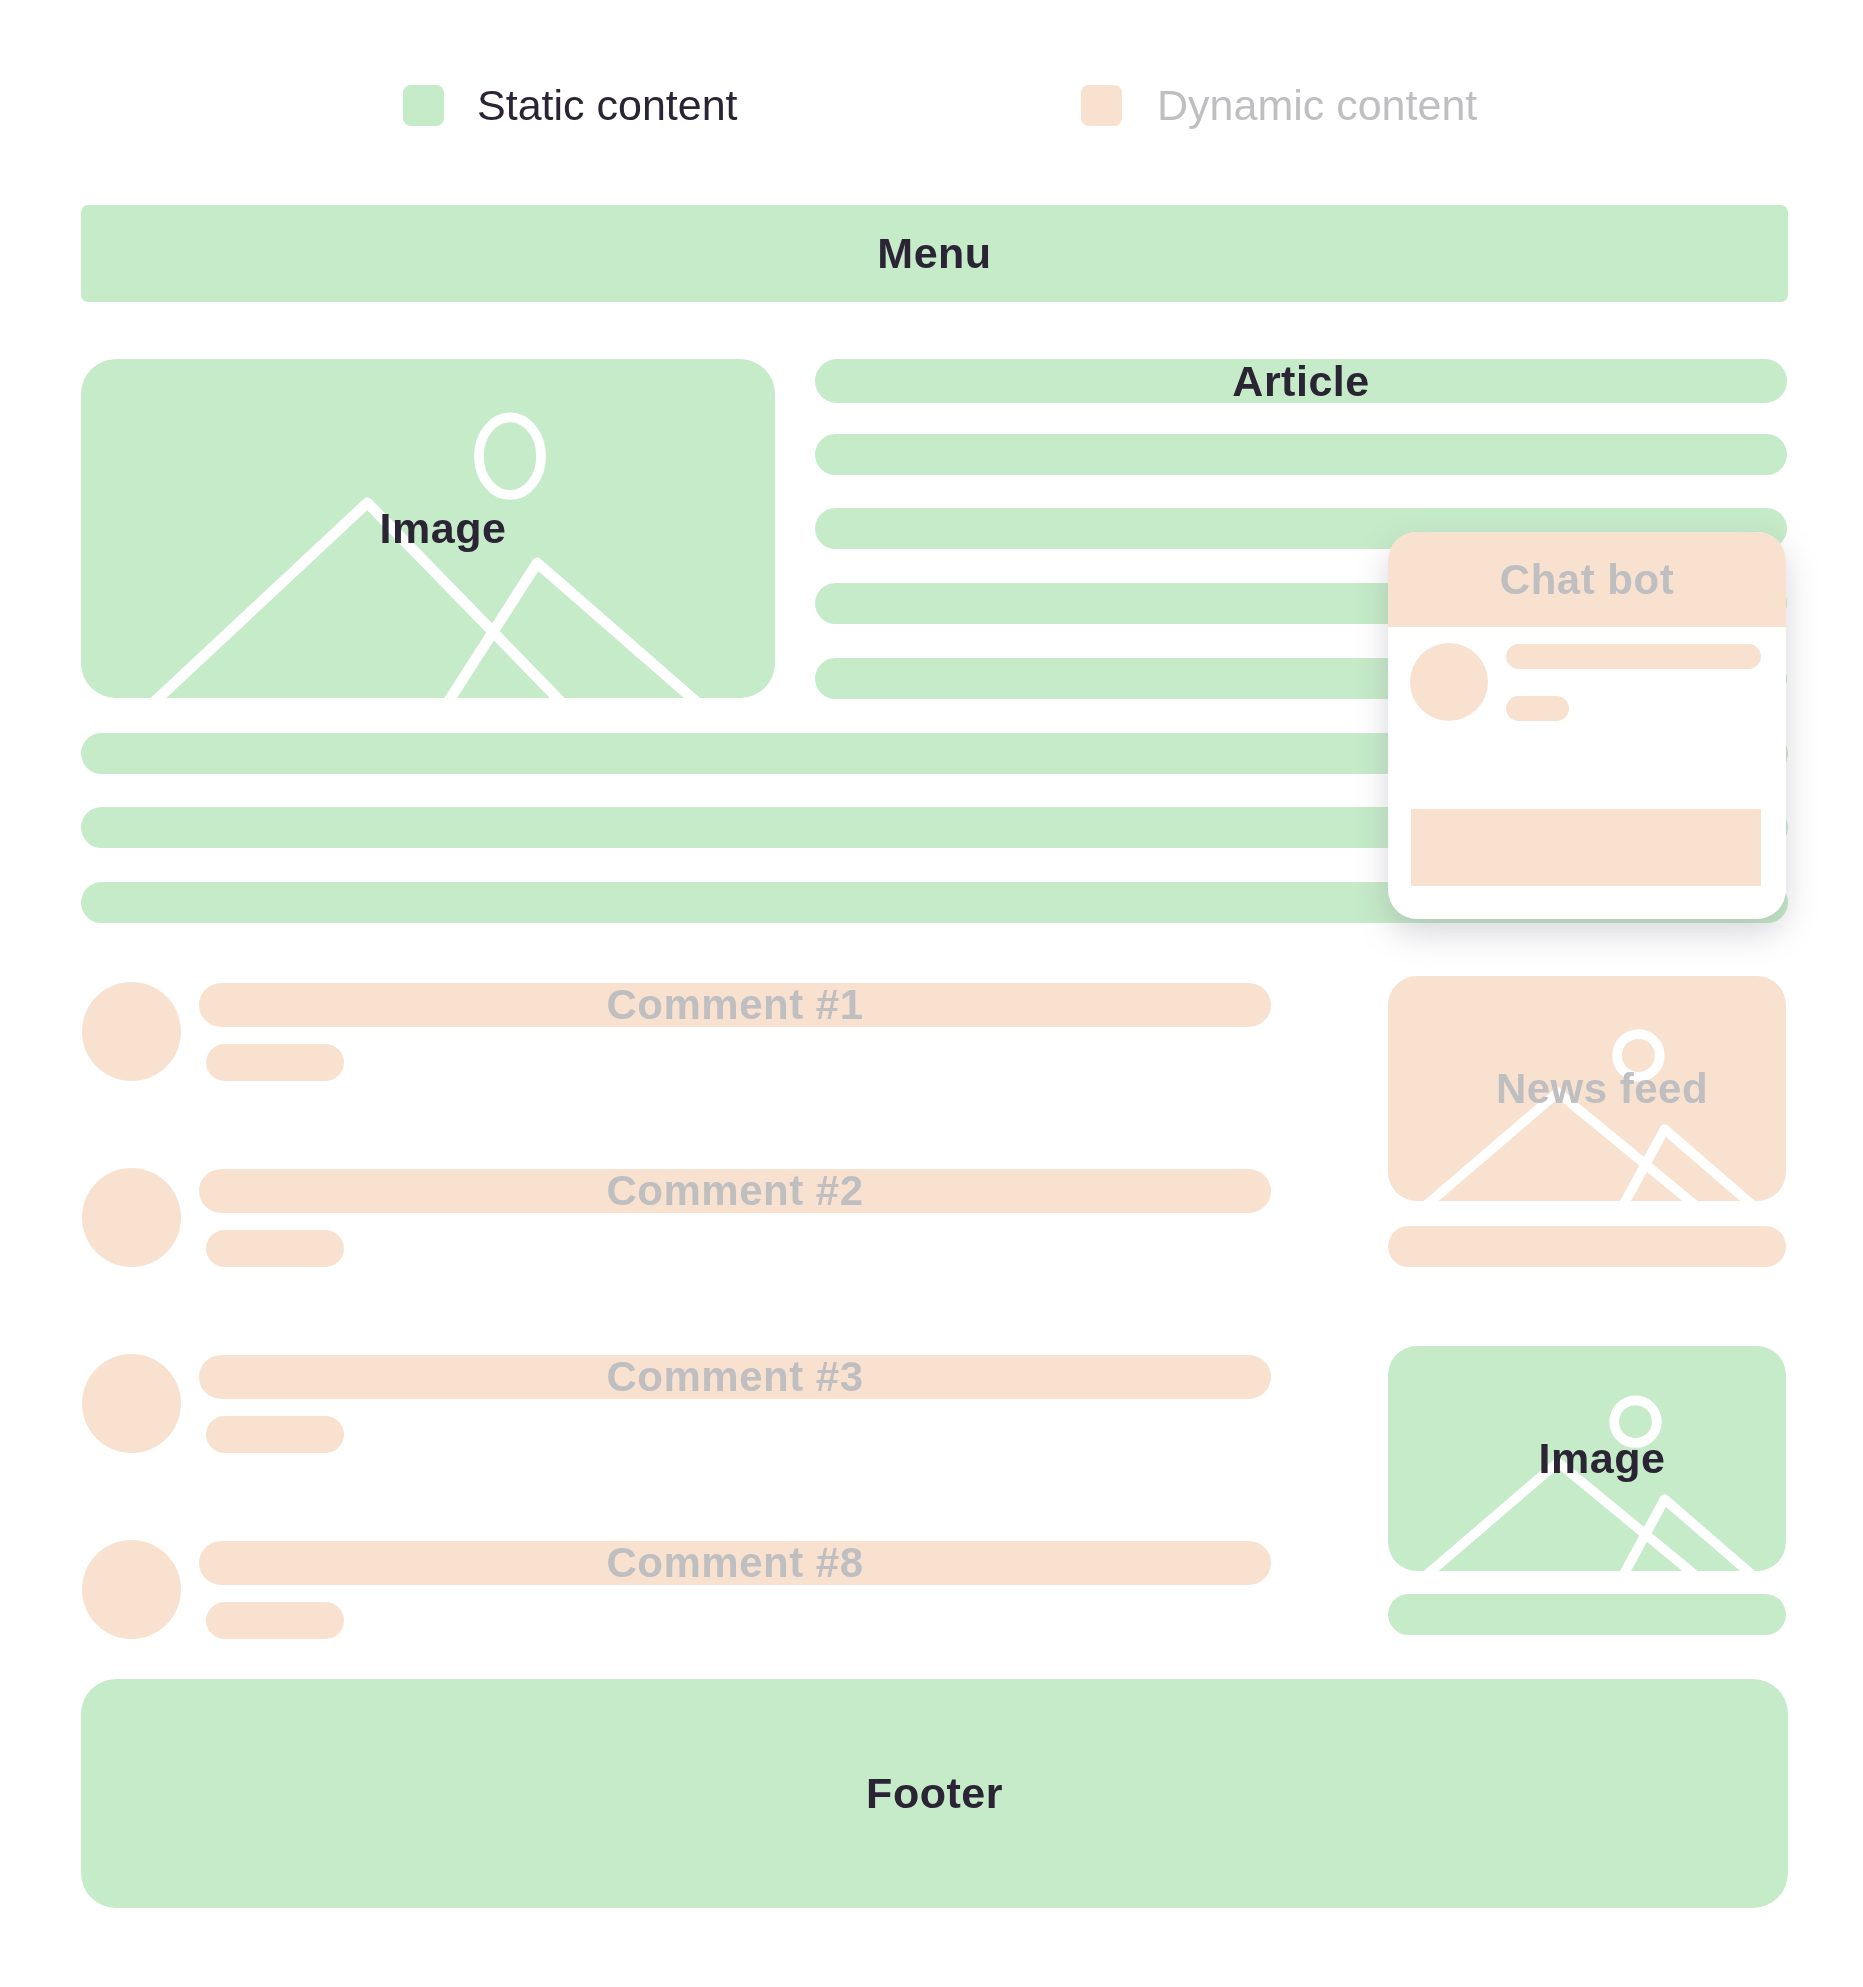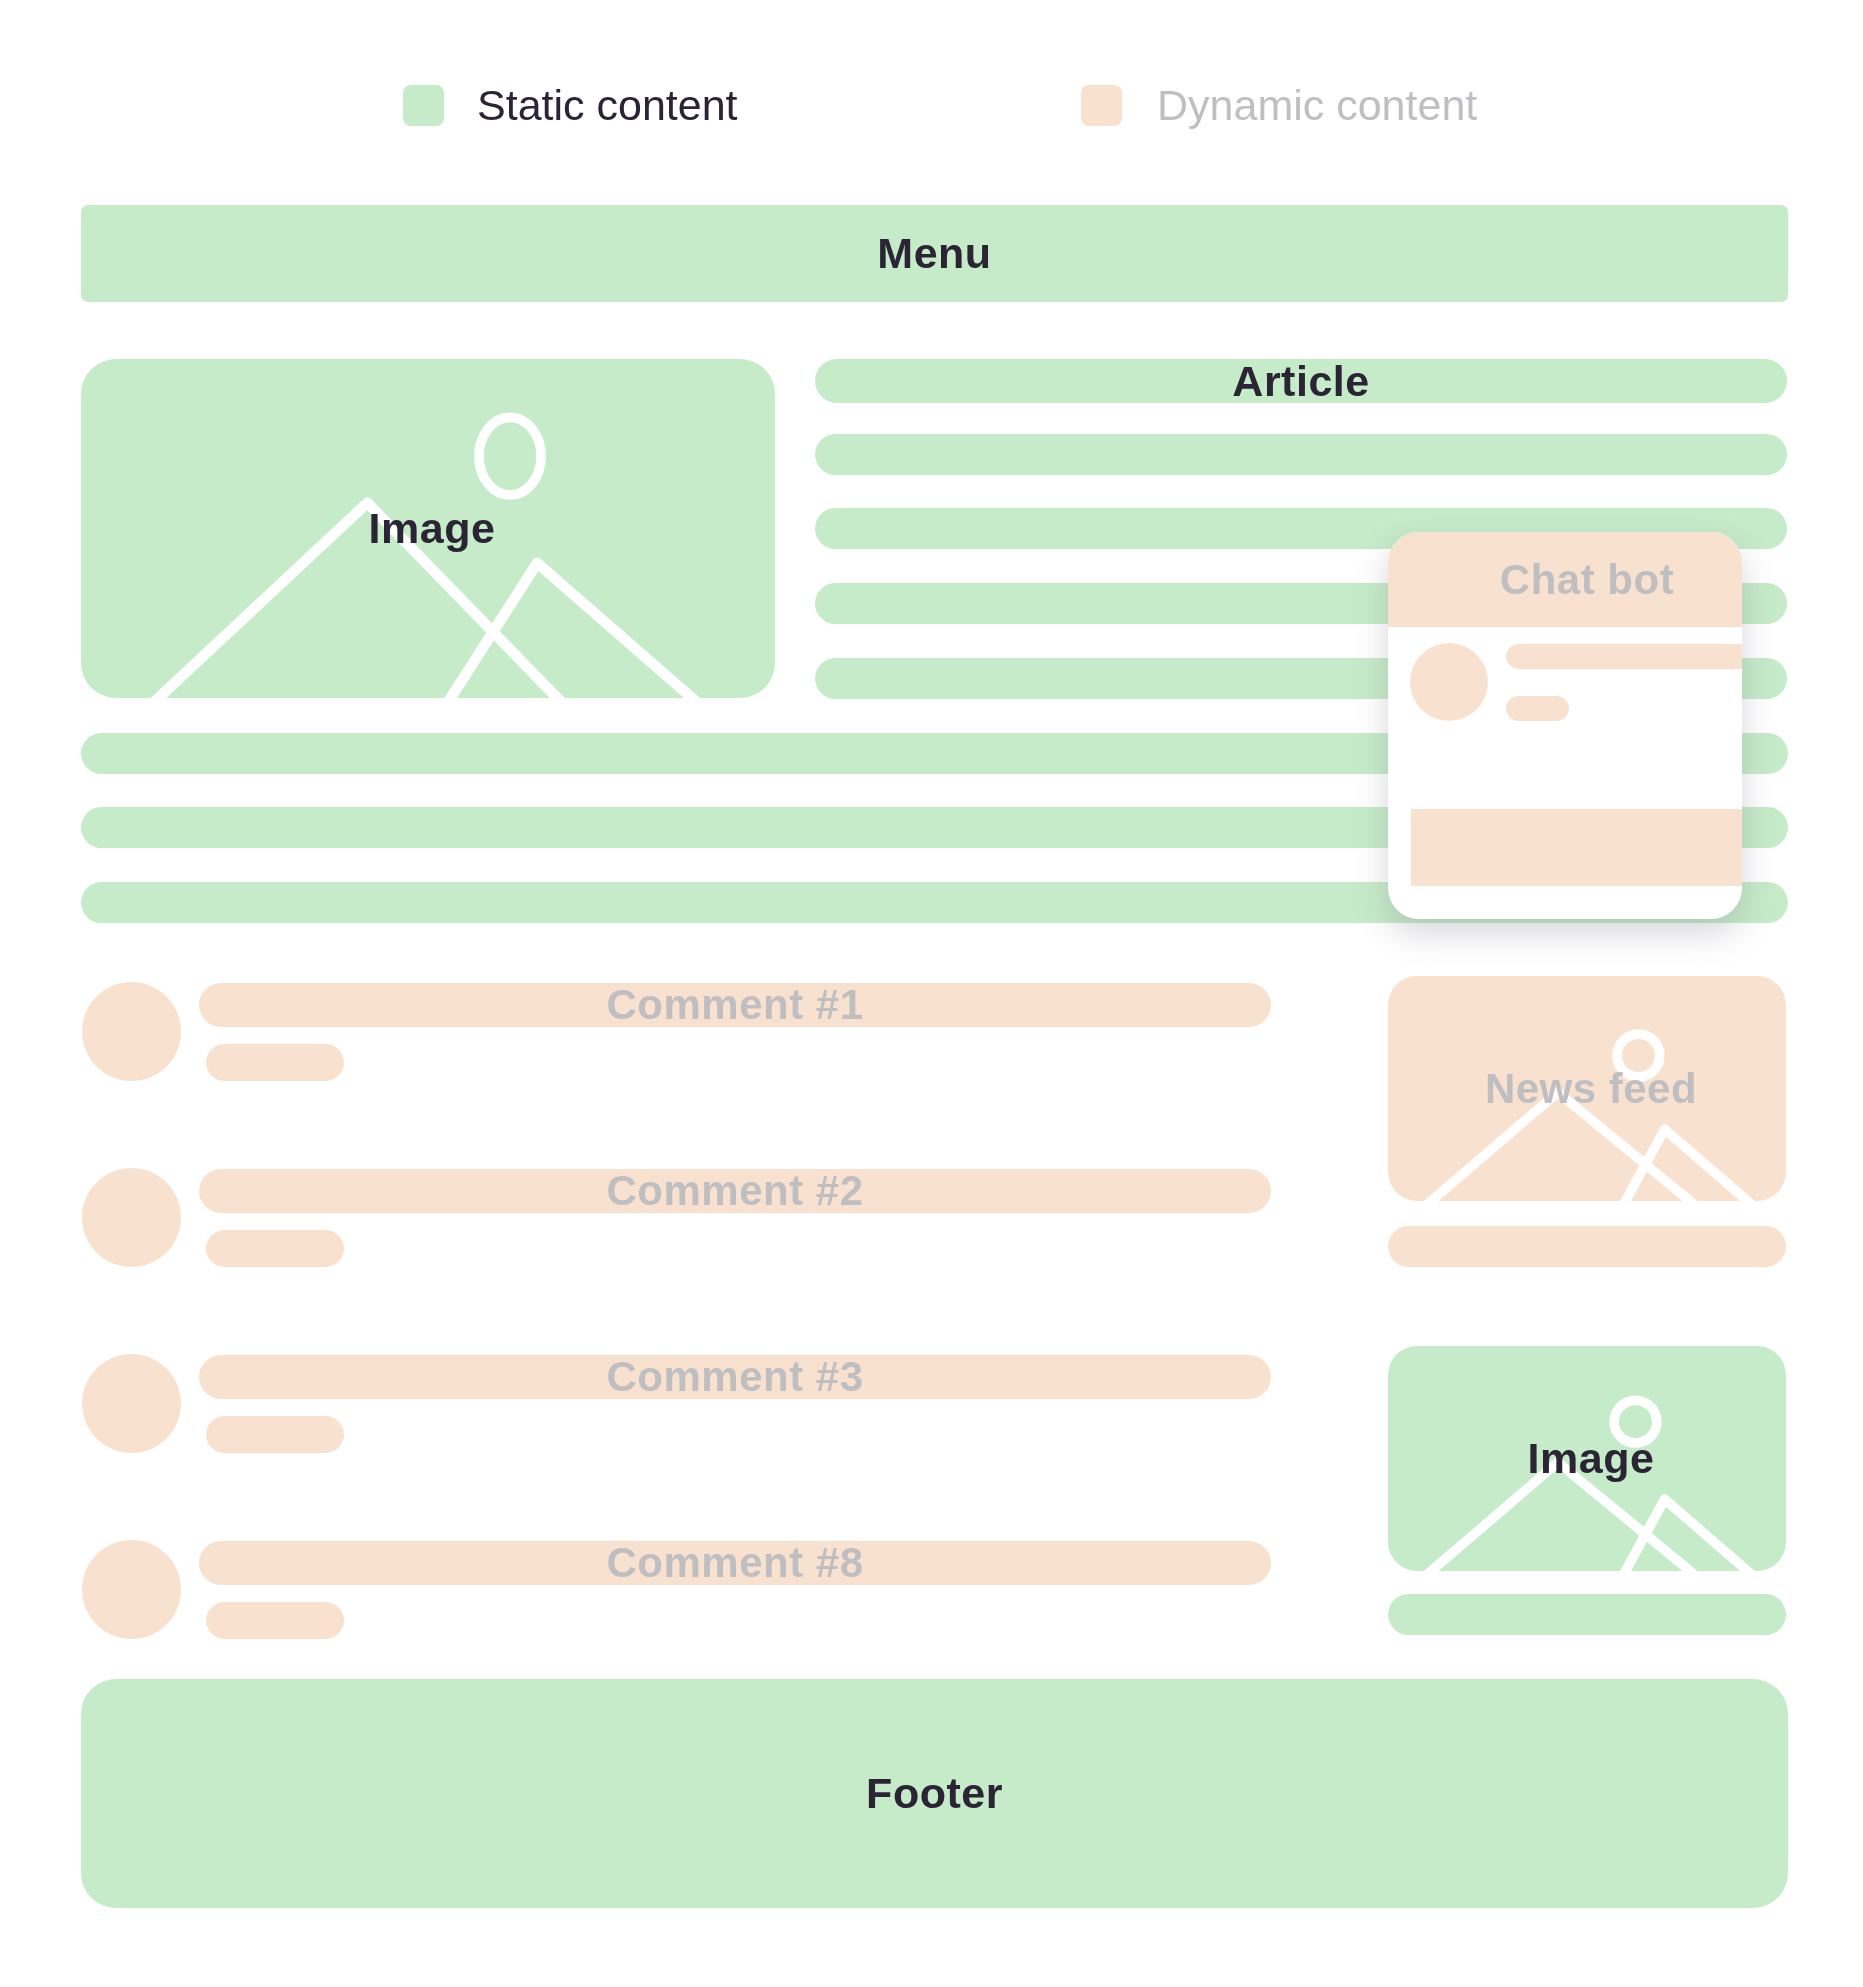--- a/index.html
+++ b/index.html
@@ -30,21 +30,21 @@
   .peach-fill{background:var(--peach);}
   .pill{border-radius:969px;}
 
   
   .swatch{width:41px;height:41px;border-radius:7.8px;}
   .legend-label{height:41px;display:flex;align-items:center;font-weight:400;font-size:43px;}
 
   
   .ph-card{overflow:hidden;}
   .ph-card svg{position:absolute;left:0;top:0;}
-  .ph-label{position:absolute;left:4px;top:0;width:100%;height:100%;}
+  .ph-label{position:absolute;left:15px;top:0;width:100%;height:100%;}
 
   
   .chatbot{
     background:var(--white);
     border-radius:29px;
     box-shadow:0 13.6px 33px rgba(110,110,130,.28);
     z-index:5;
     overflow:hidden;
   }
   .chatbot-header{
@@ -77,21 +77,21 @@
   <div class="abs green-fill pill lbl dark under" style="left:815px;top:359px;width:972px;height:44px;">Article</div>
   <div class="abs green-fill pill under" style="left:815px;top:434px;width:972px;height:41px;"></div>
   <div class="abs green-fill pill under" style="left:815px;top:508px;width:972px;height:41px;"></div>
   <div class="abs green-fill pill under" style="left:815px;top:583px;width:972px;height:41px;"></div>
   <div class="abs green-fill pill under" style="left:815px;top:658px;width:972px;height:41px;"></div>
 
   <div class="abs green-fill pill under" style="left:81px;top:733px;width:1707px;height:41px;"></div>
   <div class="abs green-fill pill under" style="left:81px;top:807px;width:1707px;height:41px;"></div>
   <div class="abs green-fill pill under" style="left:81px;top:882px;width:1707px;height:41px;"></div>
 
-  <div class="abs chatbot" style="left:1388px;top:532px;width:354px;height:387px;border-radius:31px;">
+  <div class="abs chatbot" style="left:1388px;top:532px;width:398px;height:387px;">
     <div class="chatbot-header lbl gray">Chat bot</div>
     <div class="abs peach-fill" style="left:22px;top:111px;width:78px;height:78px;border-radius:50%;"></div>
     <div class="abs peach-fill pill" style="left:118px;top:112px;width:255px;height:25px;"></div>
     <div class="abs peach-fill pill" style="left:118px;top:164px;width:63px;height:25px;"></div>
     <div class="abs peach-fill" style="left:23px;top:277px;width:350px;height:77px;"></div>
   </div>
 
   <div class="abs peach-fill" style="left:82px;top:982px;width:99px;height:99px;border-radius:50%;"></div>
   <div class="abs peach-fill pill lbl gray" style="left:199px;top:983px;width:1072px;height:44px;">Comment #1</div>
   <div class="abs peach-fill pill" style="left:206px;top:1044px;width:138px;height:37px;"></div>

